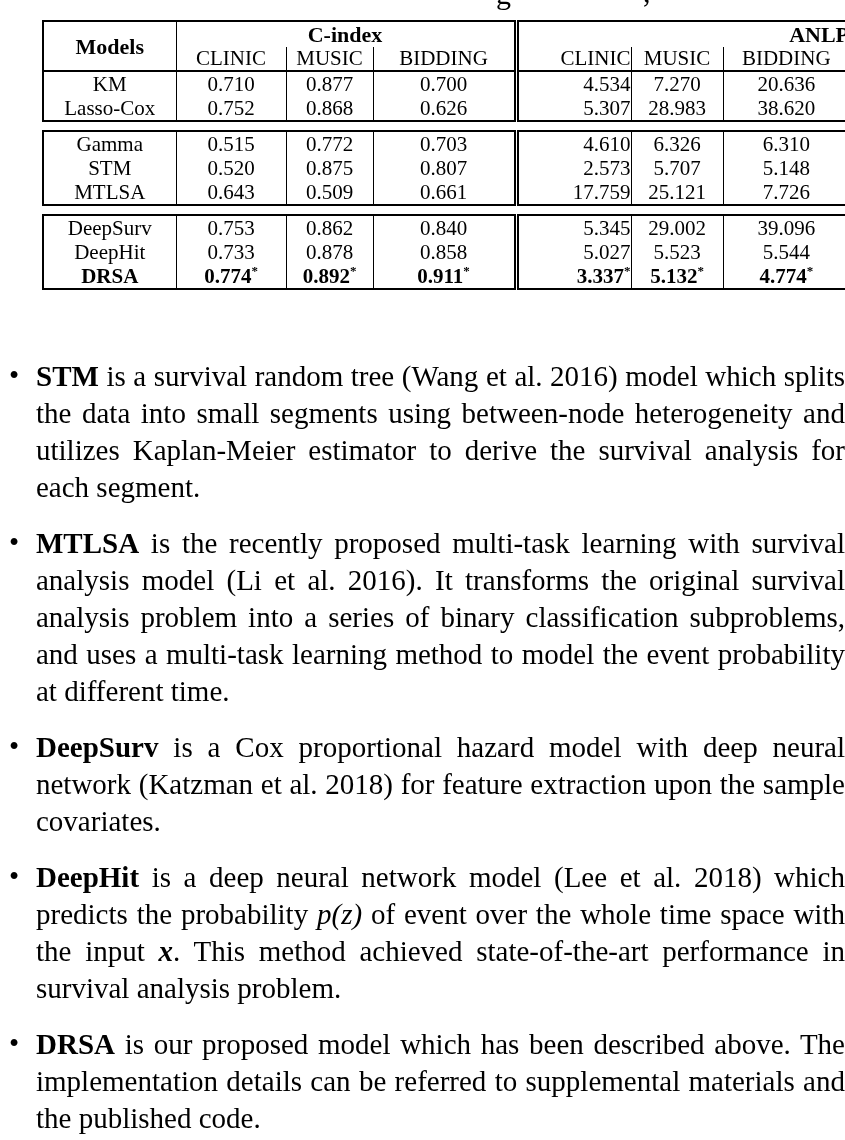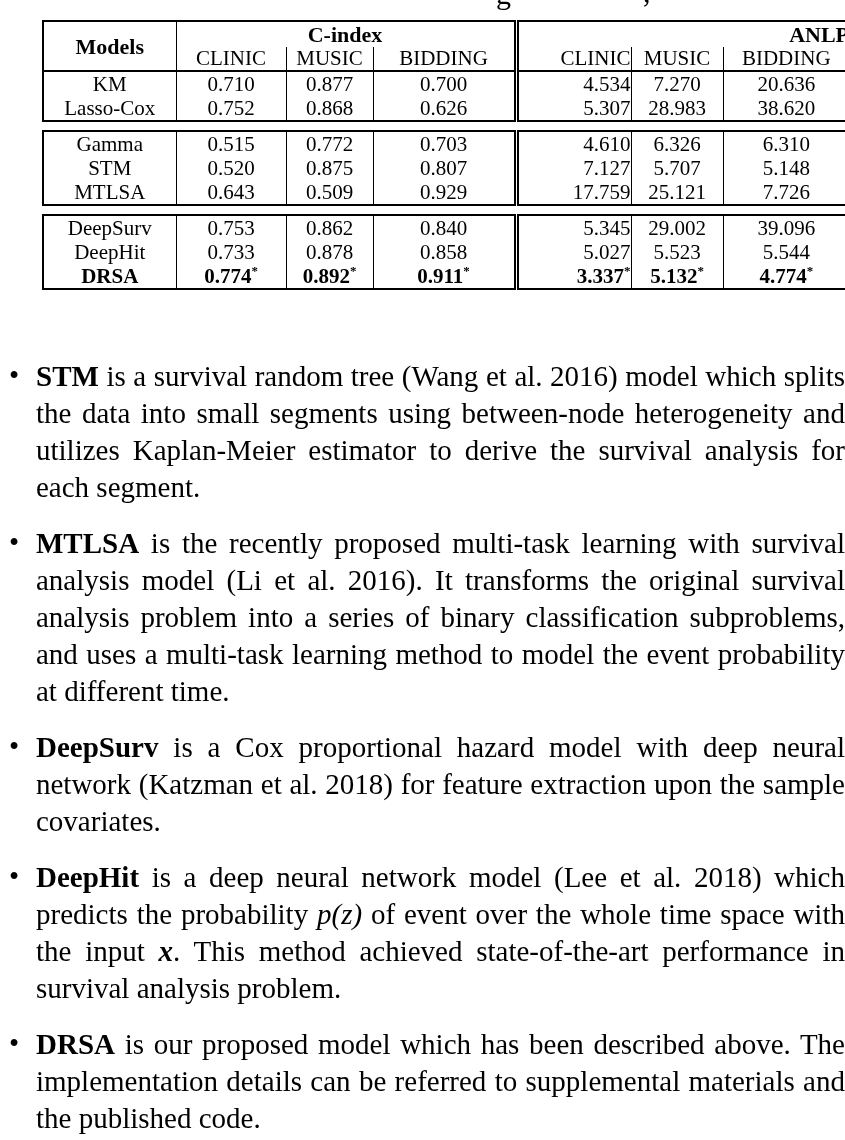--- a/index.html
+++ b/index.html
@@ -122,29 +122,29 @@
           <td>0.703</td>
           <td class="dbl">4.610</td>
           <td>6.326</td>
           <td>6.310</td>
         </tr>
         <tr>
           <td class="no-left">STM</td>
           <td>0.520</td>
           <td>0.875</td>
           <td>0.807</td>
-          <td class="dbl">7.127</td>
+          <td class="dbl">2.573</td>
           <td>5.707</td>
           <td>5.148</td>
         </tr>
         <tr>
           <td class="no-left">MTLSA</td>
           <td>0.643</td>
           <td>0.509</td>
-          <td>0.929</td>
+          <td>0.661</td>
           <td class="dbl">17.759</td>
           <td>25.121</td>
           <td>7.726</td>
         </tr>
       </tbody>
   </table>
 
   <table class="block last">
     <colgroup>
       <col style="width:133px">

